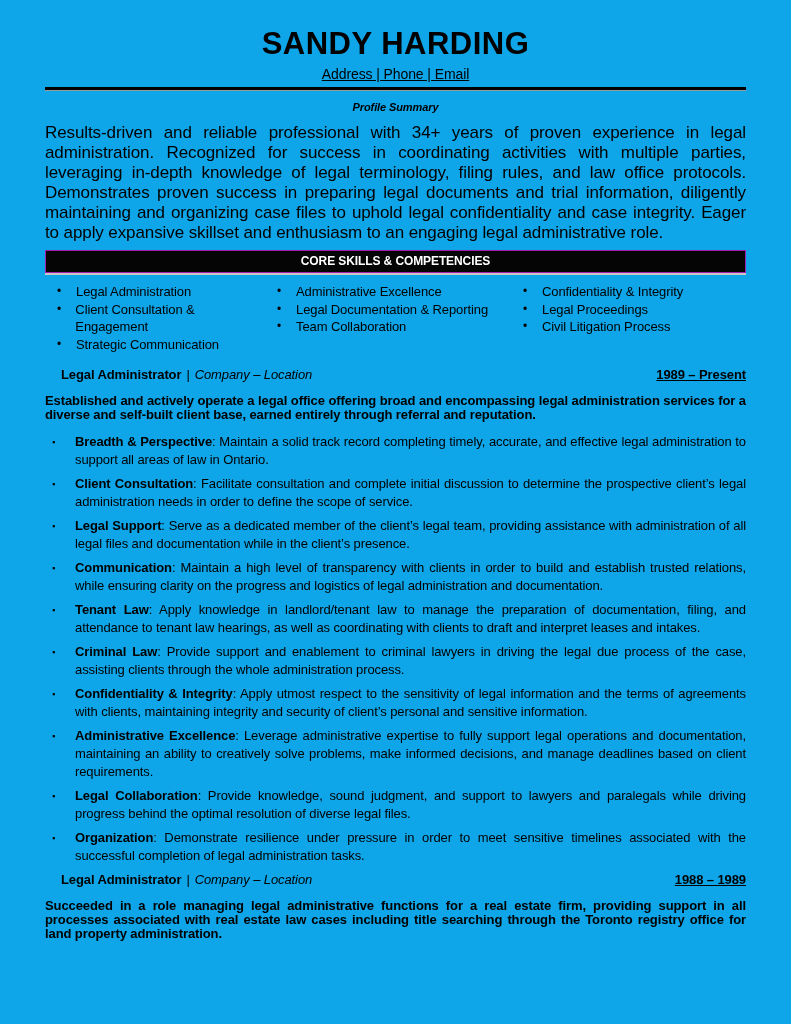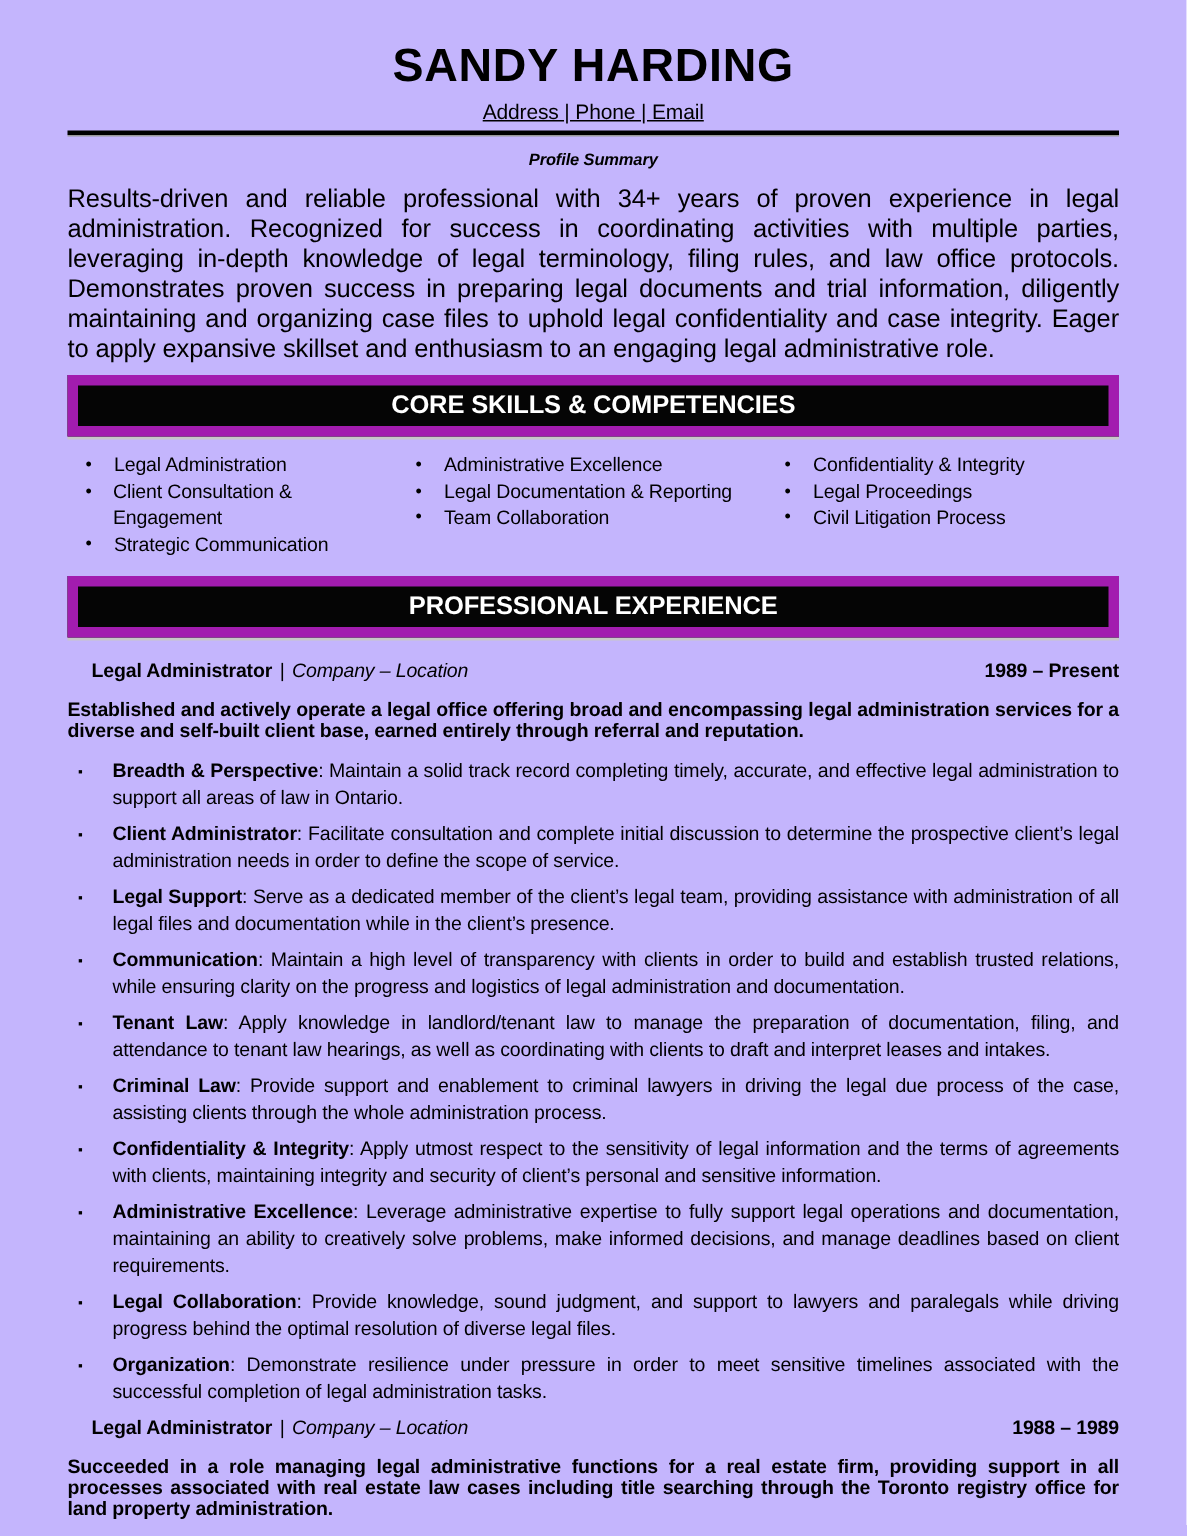--- a/index.html
+++ b/index.html
@@ -1,21 +1,21 @@
 <!DOCTYPE html>
 <html><head>
 <meta charset="utf-8">
 <style>
   * { margin:0; padding:0; box-sizing:border-box; }
   html,body { background:#ffffff; }
   .page {
     position:relative;
     width:791px; height:1024px;
     margin:0 auto;
-    background:#c4b5fd;
+    background:#0ea5e9;
     color:#000;
     font-family:"Liberation Sans", sans-serif;
     padding:26px 45px 0 45px;
     overflow:hidden;
     letter-spacing:-0.1px;
   }
   
   .name {
     text-align:center;
     font-size:31px;
@@ -47,25 +47,25 @@
   }
   .profile-text {
     margin-top:7px;
     font-size:17px;
     line-height:20px;
     text-align:justify;
   }
   
   .banner {
     background:#050505;
-    border:7px solid #a21caf;
+    border:1px solid #a21caf;
     box-shadow:0 2px 0 #c7c7c7;
     color:#fff;
     text-align:center;
-    font-size:17px;
+    font-size:12px;
     font-weight:bold;
     padding:3px 0 4px 0;
   }
   .banner.skills-banner { margin-top:7px; }
   .banner.exp-banner    { margin-top:13px; }
   .banner.edu-banner    { margin-top:9px; }
   
   .skills-grid {
     margin-top:10px;
     display:grid;
@@ -92,21 +92,21 @@
     display:flex;
     justify-content:space-between;
     align-items:baseline;
     font-size:13px;
     line-height:16px;
   }
   .job-header.second { margin-top:7px; }
   .job-title { font-weight:bold;padding-left:16px; }
   .job-sep { margin:0 5px; }
   .job-company { font-style:italic; }
-  .job-dates { font-weight:bold; white-space:nowrap; }
+  .job-dates { font-weight:bold; white-space:nowrap;text-decoration:underline; }
   .job-summary {
     margin-top:11px;
     font-size:13px;
     line-height:14px;
     text-align:justify;
     font-weight:bold;
   }
   .exp-bullets { margin-top:11px; }
   .exp-bullet {
     display:flex;
@@ -175,38 +175,37 @@
           <span class="glyph">•</span>
           <span>Legal Proceedings</span>
         </div>
       <div class="skill-item">
           <span class="glyph">•</span>
           <span>Civil Litigation Process</span>
         </div>
     </div>
   </div>
 
-  <div class="banner exp-banner">PROFESSIONAL EXPERIENCE</div>
 
   <div class="job-header">
     <div>
       <span class="job-title">Legal Administrator</span><span class="job-sep">|</span><span class="job-company">Company – Location</span>
     </div>
     <div class="job-dates">1989 – Present</div>
   </div>
   <div class="job-summary">Established and actively operate a legal office offering broad and encompassing legal administration services for a diverse and self-built client base, earned entirely through referral and reputation.</div>
 
   <div class="exp-bullets">
     <div class="exp-bullet">
         <span class="glyph">▪</span>
         <span class="btext"><span class="bterm">Breadth &amp; Perspective</span><span>: Maintain a solid track record completing timely, accurate, and effective legal administration to support all areas of law in Ontario.</span></span>
       </div>
     <div class="exp-bullet">
         <span class="glyph">▪</span>
-        <span class="btext"><span class="bterm">Client Administrator</span><span>: Facilitate consultation and complete initial discussion to determine the prospective client’s legal administration needs in order to define the scope of service.</span></span>
+        <span class="btext"><span class="bterm">Client Consultation</span><span>: Facilitate consultation and complete initial discussion to determine the prospective client’s legal administration needs in order to define the scope of service.</span></span>
       </div>
     <div class="exp-bullet">
         <span class="glyph">▪</span>
         <span class="btext"><span class="bterm">Legal Support</span><span>: Serve as a dedicated member of the client’s legal team, providing assistance with administration of all legal files and documentation while in the client’s presence.</span></span>
       </div>
     <div class="exp-bullet">
         <span class="glyph">▪</span>
         <span class="btext"><span class="bterm">Communication</span><span>: Maintain a high level of transparency with clients in order to build and establish trusted relations, while ensuring clarity on the progress and logistics of legal administration and documentation.</span></span>
       </div>
     <div class="exp-bullet">

